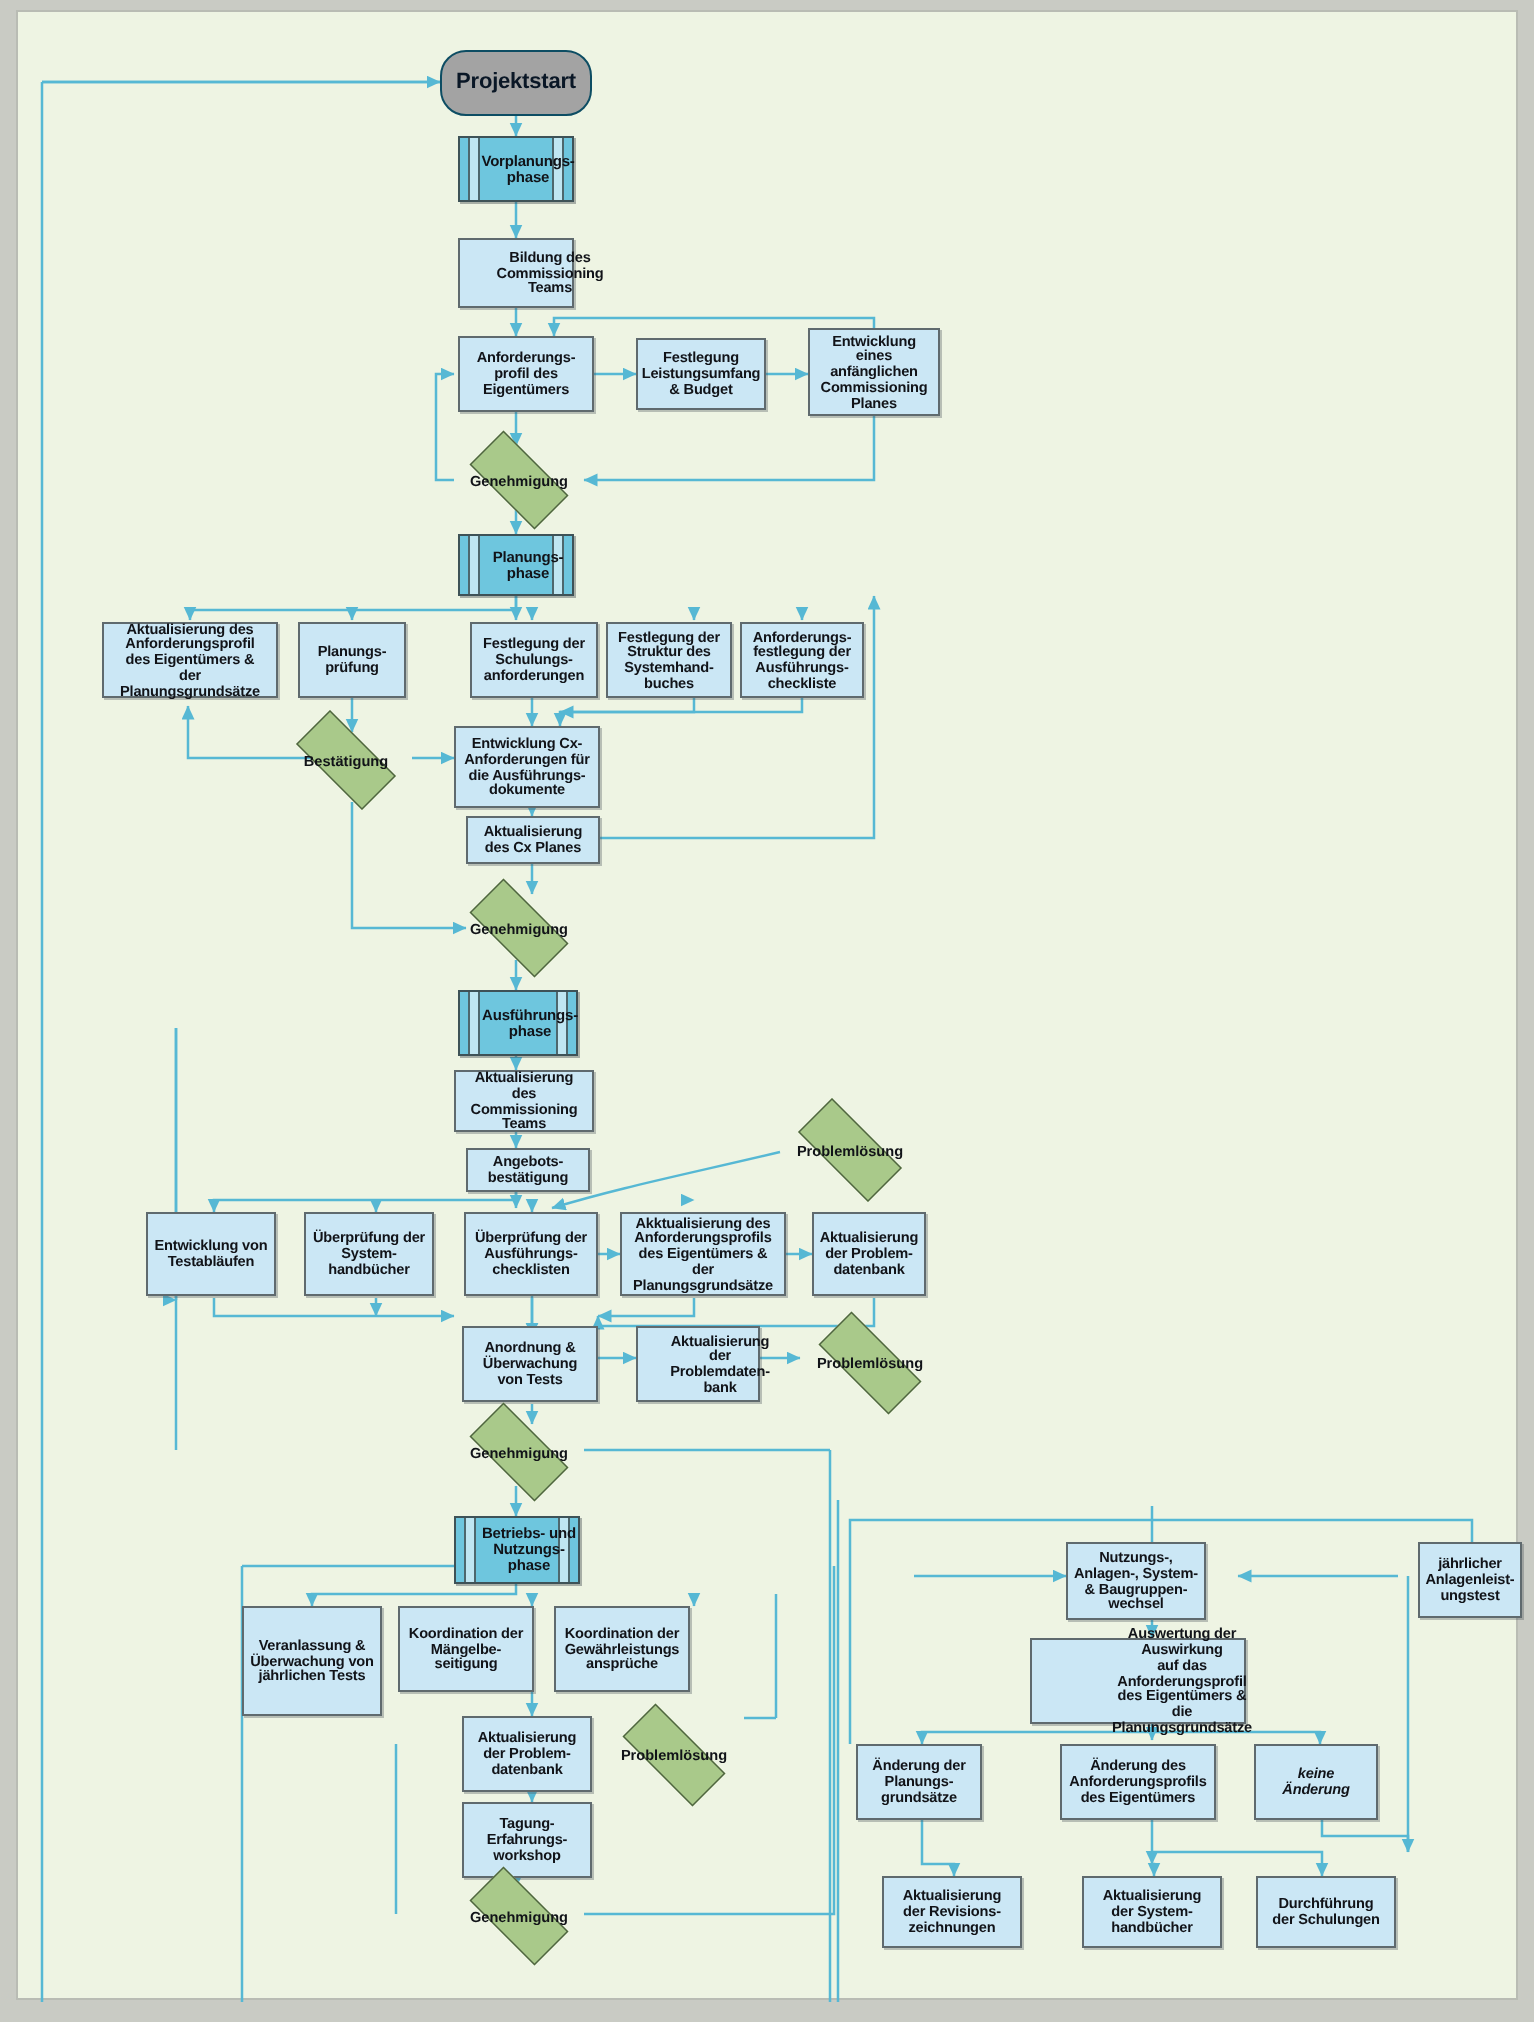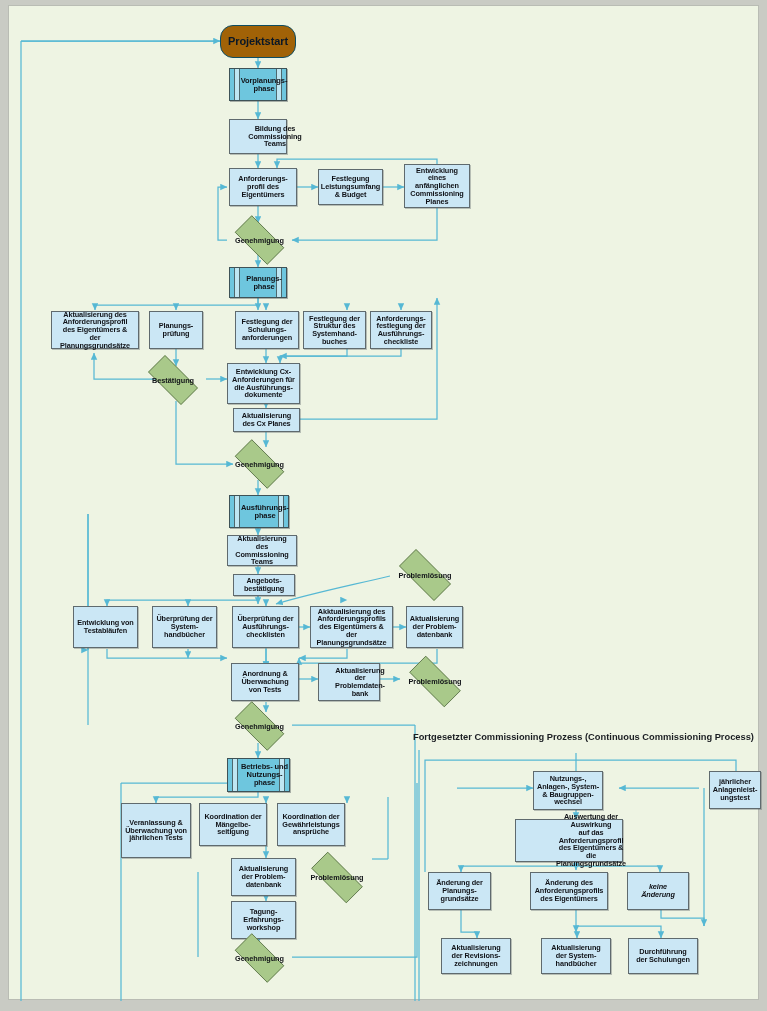--- a/index.html
+++ b/index.html
@@ -42,21 +42,21 @@
     padding-left:12px;
   }
   .phase::before,.phase::after{
     content:"";position:absolute;top:0;bottom:0;width:4px;
     background:#bfe6f2;
   }
   .phase::before{left:4px;border-left:1px solid #4d676d;border-right:1px solid #4d676d;}
   .phase::after{right:4px;border-left:1px solid #4d676d;border-right:1px solid #4d676d;}
   .phase span{position:relative;z-index:2;}
   .start{
-    background:#a16207;
+    background:#a3a3a3;
     border:1.6px solid #0d4d63;
     border-radius:13px;
     font-size:11px;font-weight:bold;
     color:#0a1726;
   }
   .dia{
     position:absolute;
     display:flex;align-items:center;justify-content:center;
   }
   .dia .shape{
@@ -388,21 +388,20 @@
     <span>Tagung-
 Erfahrungs-
 workshop</span>
   </div>
 
   <div class="dia" style="left:218px;top:935px;width:65px;height:34px;">
     <div class="shape"></div>
     <div class="lbl">Genehmigung</div>
   </div>
 
-  <div class="grouptitle" style="left:404px;top:726px;">Fortgesetzter Commissioning Prozess (Continuous Commissioning Process)</div>
 
   <div class="node proc" style="left:524px;top:765px;width:70px;height:39px;">
     <span>Nutzungs-,
 Anlagen-, System-
 &amp; Baugruppen-
 wechsel</span>
   </div>
   <div class="node proc" style="left:700px;top:765px;width:52px;height:38px;">
     <span>jährlicher
 Anlagenleist-

